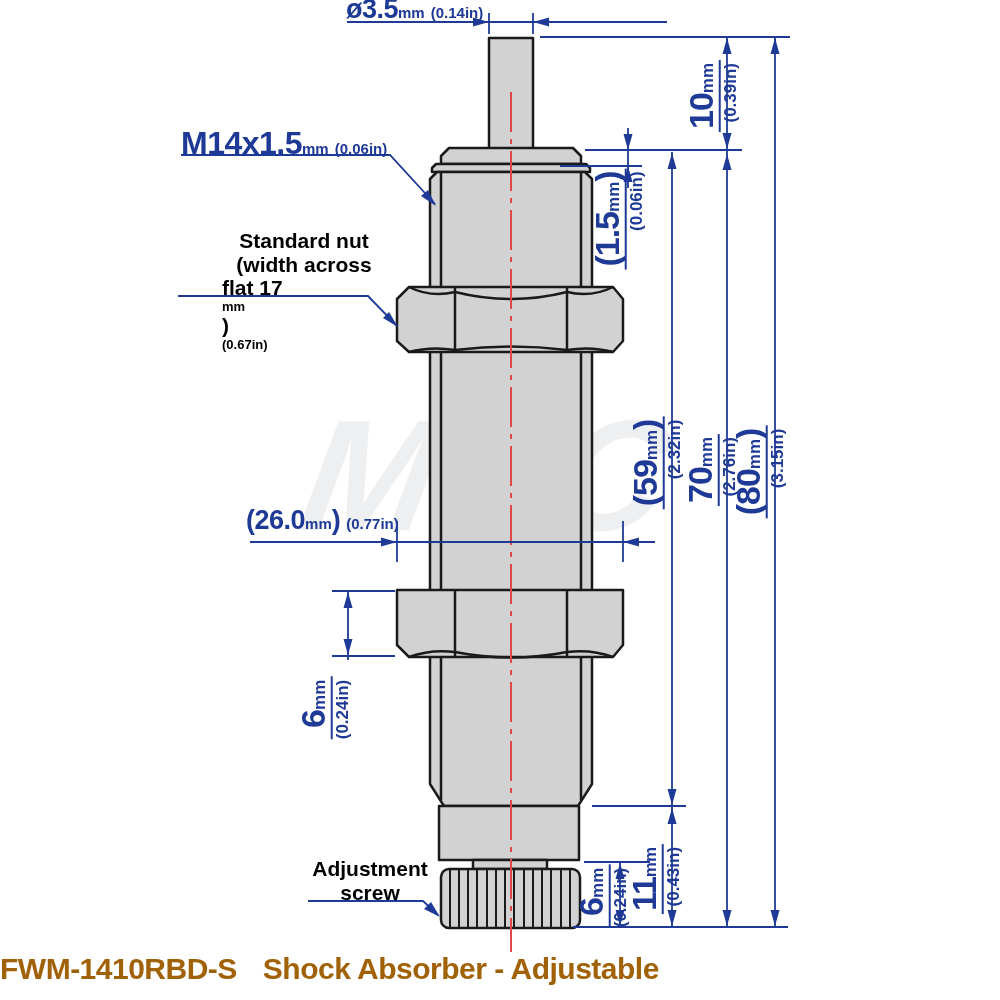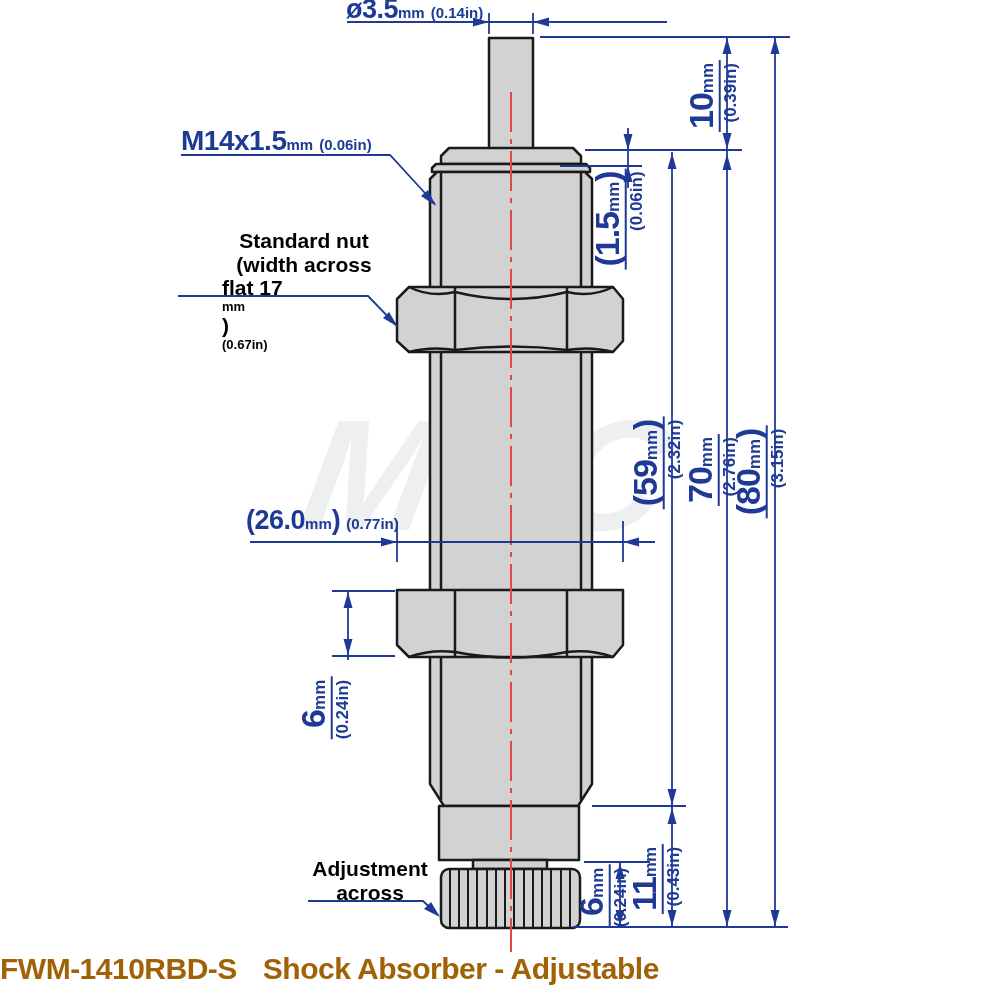--- a/index.html
+++ b/index.html
@@ -146,21 +146,21 @@
     </g>
   </svg>
 
   <div class="hlbl" style="left:346px;top:-4px;">
     <span class="big">ø3.5</span>
       <span class="sm">mm</span>
       <span class="sm gap">(0.14in)</span>
   </div>
 
   <div class="hlbl" style="left:181px;top:127px;">
-    <span class="big" style="font-size:28px;">M14x1.5</span>
+    <span class="big" style="font-size:32px;">M14x1.5</span>
       <span class="sm">mm</span>
       <span class="sm gap">(0.06in)</span>
   </div>
 
   <div class="txtblock" style="left:218px;top:229px;width:172px;">
     <div>Standard nut</div>
     <div>(width across</div>
     <div class="inl">
       <span>flat 17</span>
         <span class="sm">mm</span>
@@ -243,20 +243,20 @@
     <div class="l1">
         <span class="big">6</span>
         <span class="sm">mm</span>
         <span class="big"></span>
       </div>
     <div class="l2">(0.24in)</div>
   </div>
 
   <div class="txtblock" style="left:300px;top:857px;width:124px;margin-left:8px;">
     <div>Adjustment</div>
-    <div>across</div>
+    <div>screw</div>
   </div>
 
   <div class="title">
     <span>FWM-1410RBD-S</span><span class="gap2">Shock Absorber - Adjustable</span>
   </div>
 
 </div>
 
 </body></html>

